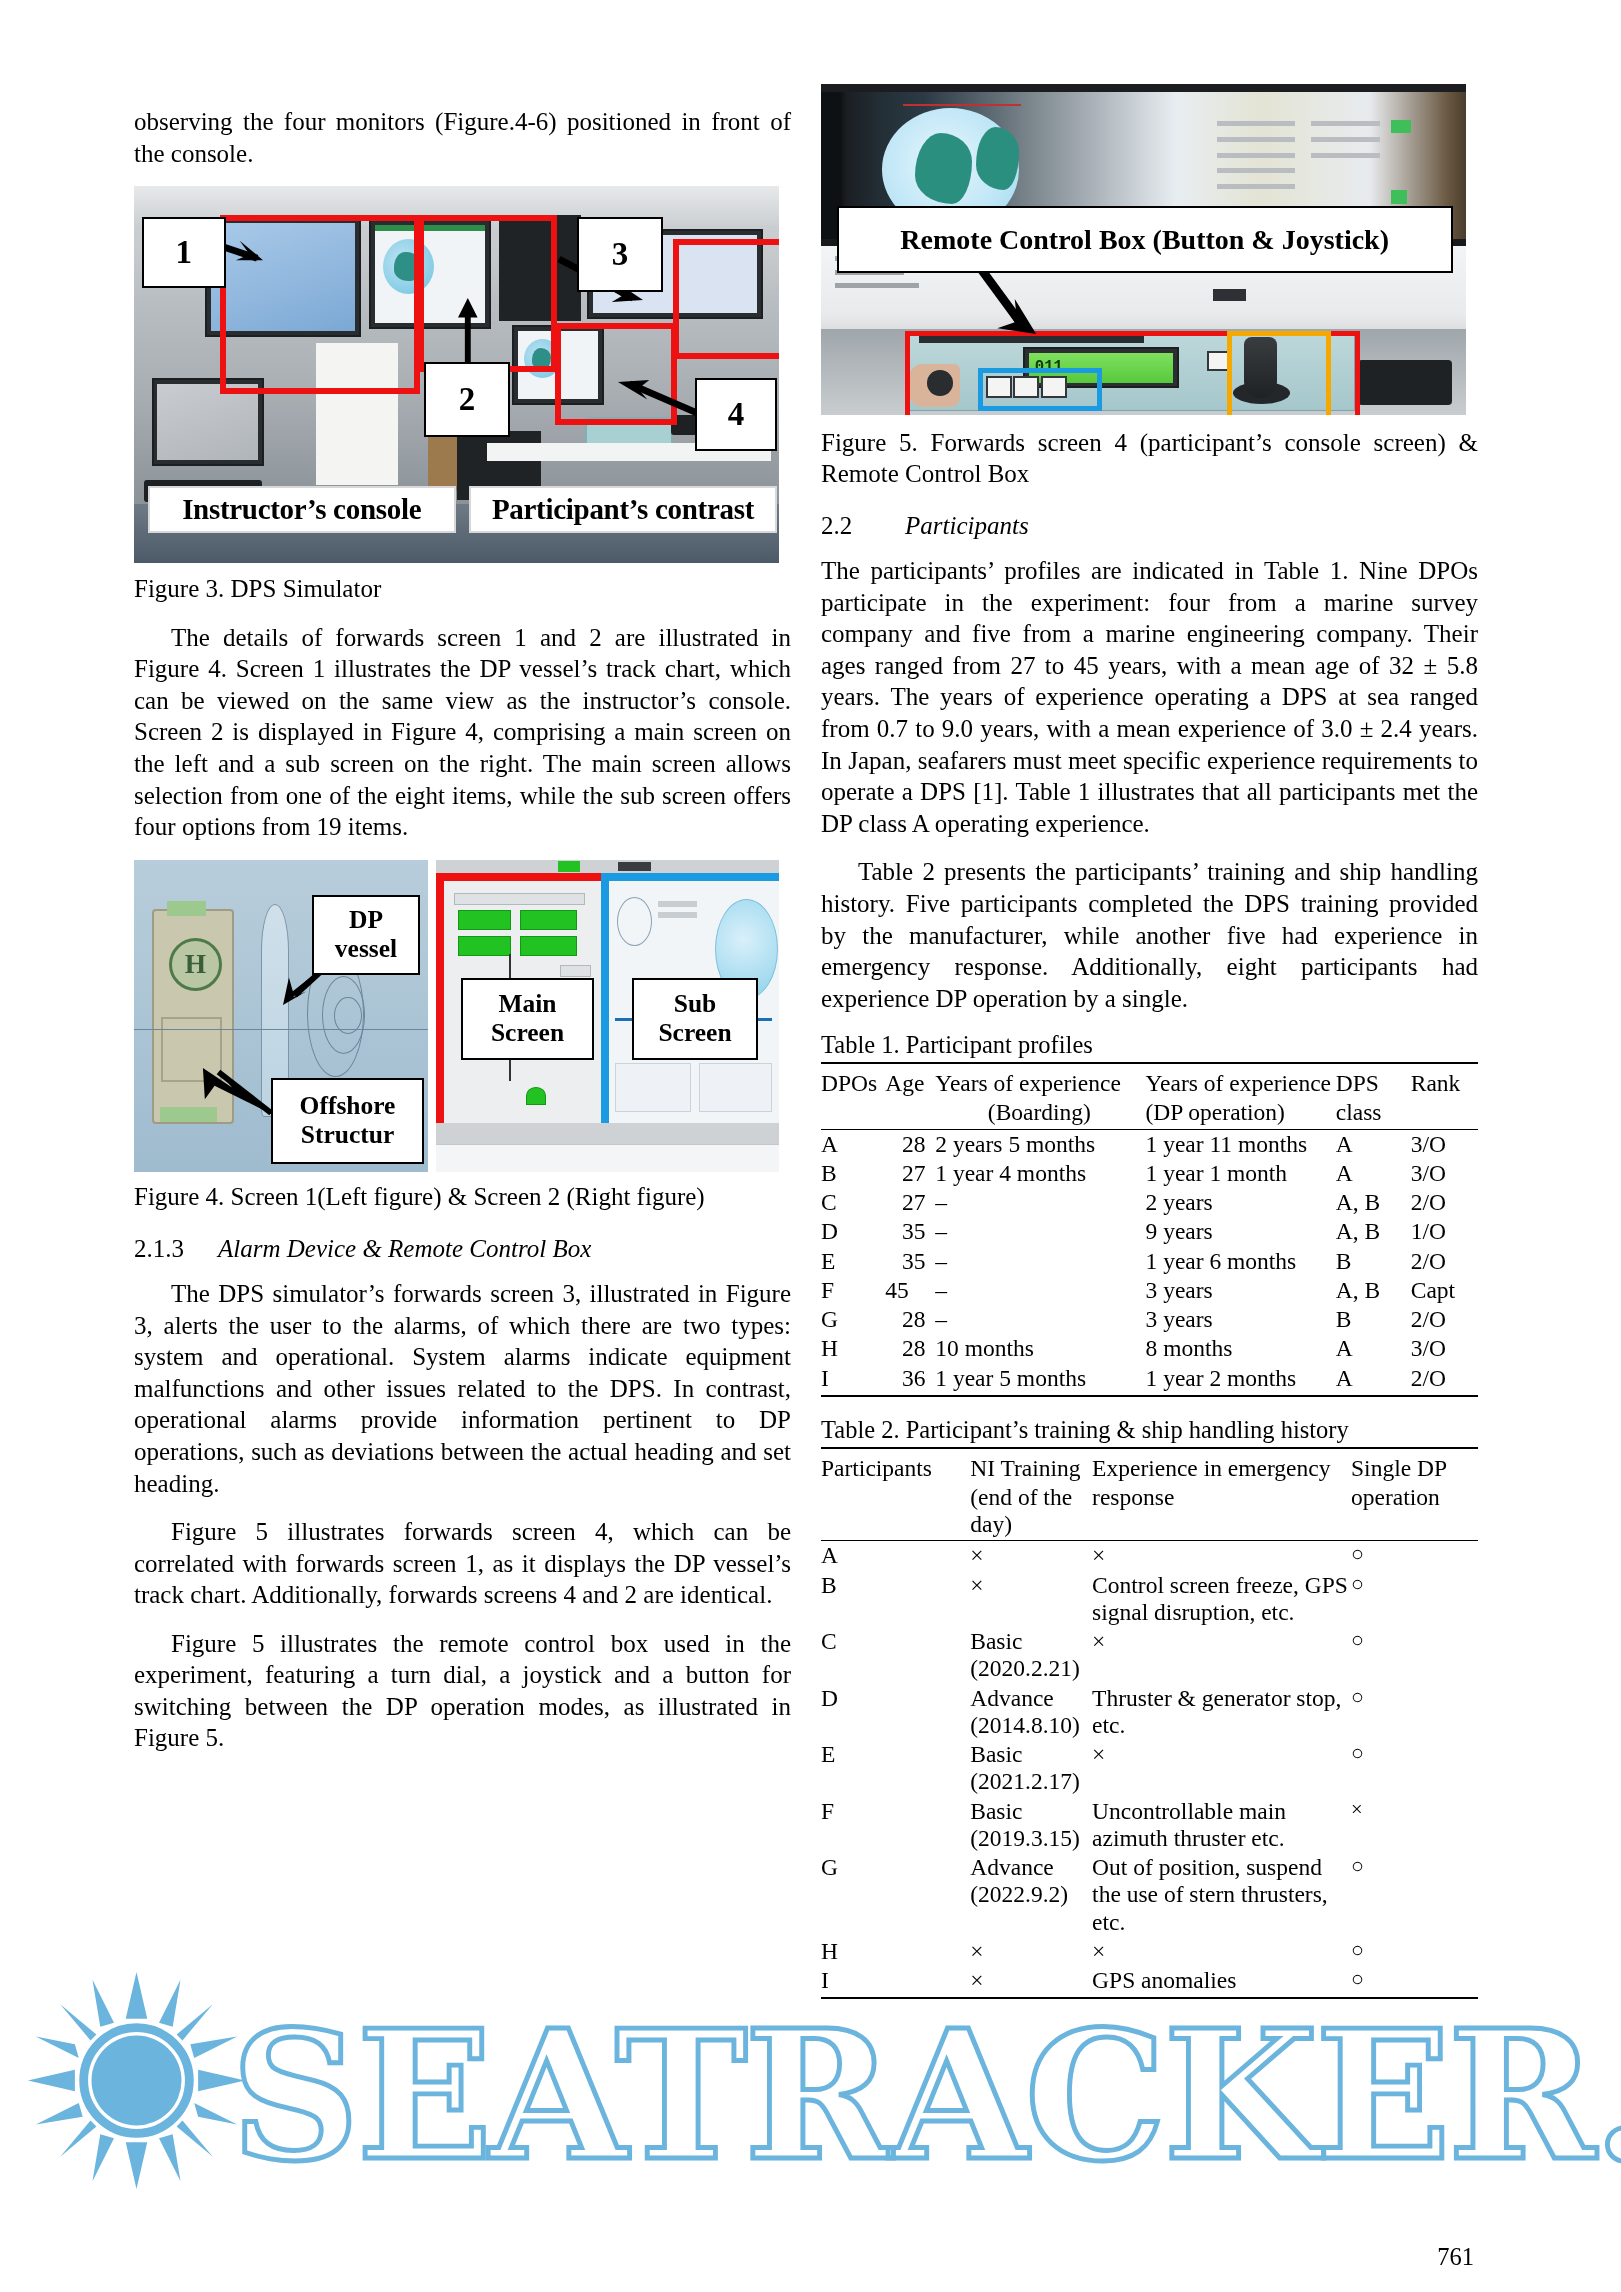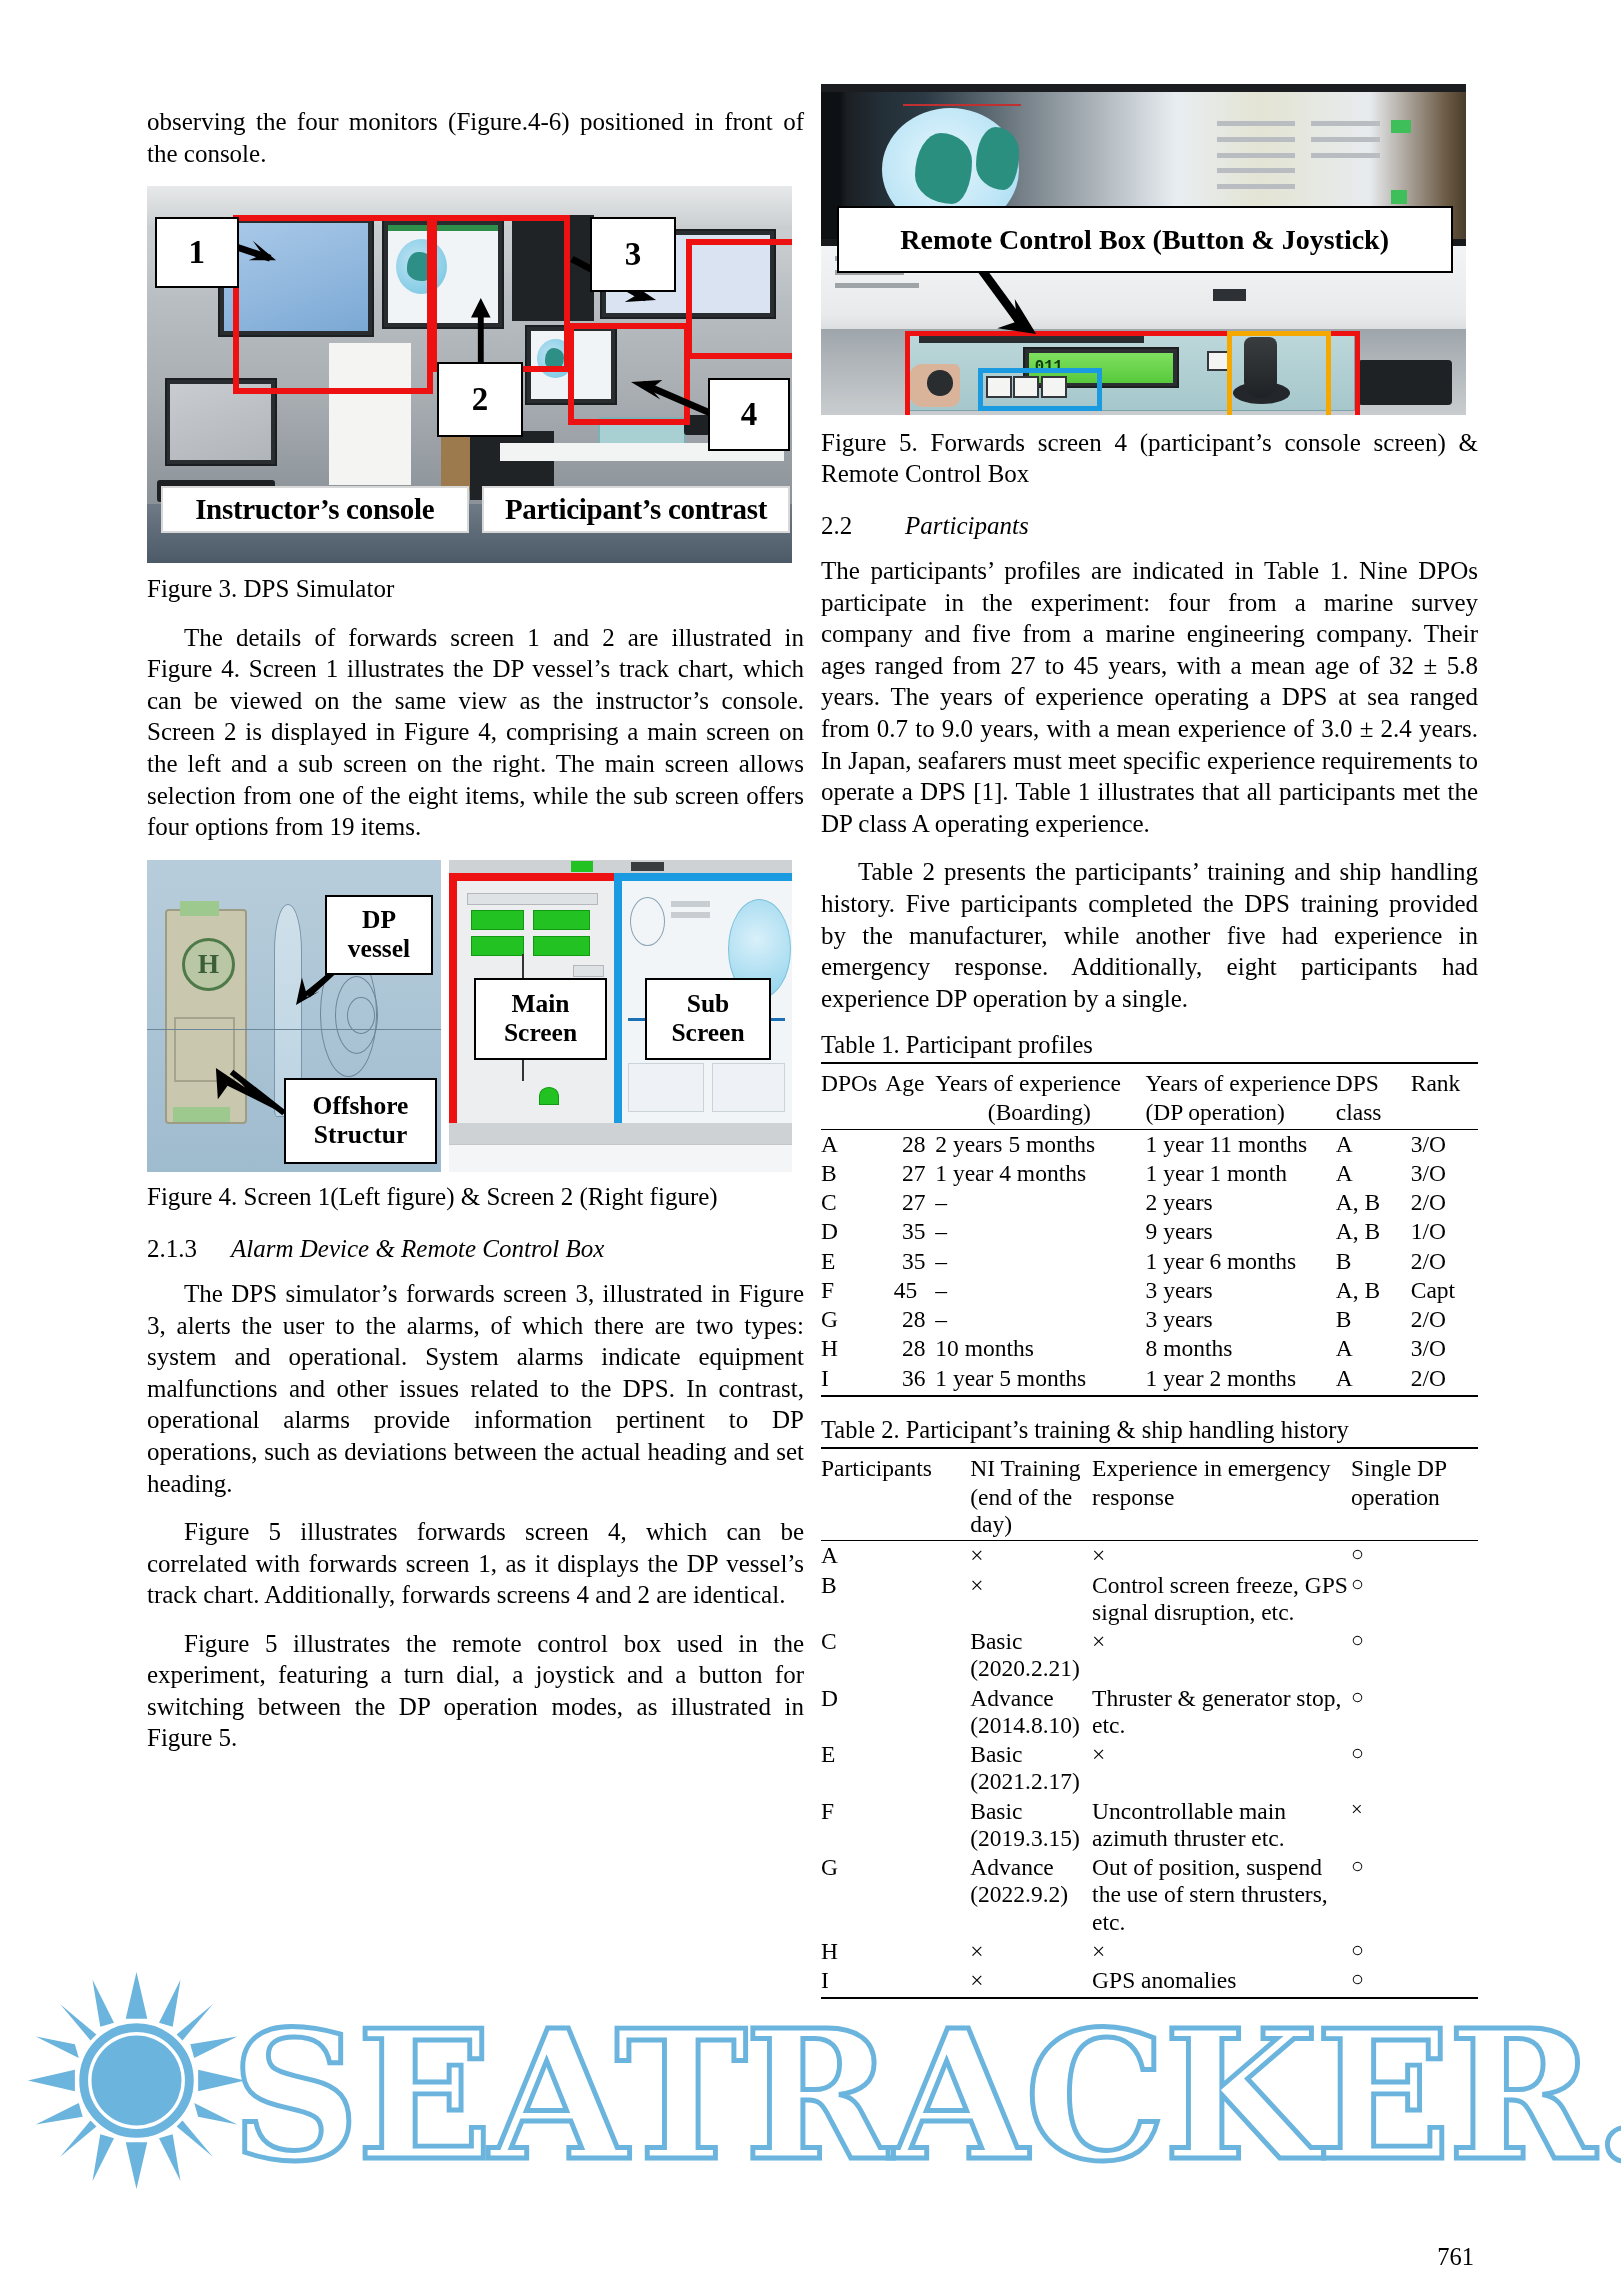--- a/index.html
+++ b/index.html
@@ -18,21 +18,21 @@
     background: #ffffff;
     overflow: hidden;
   }
 
   
   .col {
     position: absolute;
     top: 106px;
     width: 657px;
   }
-  .col-left  { left: 147px; }
+  .col-left  { left: 134px; }
   .col-right { left: 821px; }
 
   p.body {
     margin: 0 0 16.7px 0;
     font-size: 25px;
     line-height: 1.265;
     text-align: justify;
     text-justify: inter-word;
     hyphens: none;
   }
@@ -583,21 +583,21 @@
           <tr>
             <td>E</td>
             <td style="text-align:right;padding-right:9.8px">35</td>
             <td>–</td>
             <td>1 year 6 months</td>
             <td>B</td>
             <td>2/O</td>
           </tr>
           <tr>
             <td>F</td>
-            <td style="text-align:center;padding-right:9.8px">45</td>
+            <td style="text-align:left;padding-right:9.8px">45</td>
             <td>–</td>
             <td>3 years</td>
             <td>A, B</td>
             <td>Capt</td>
           </tr>
           <tr>
             <td>G</td>
             <td style="text-align:right;padding-right:9.8px">28</td>
             <td>–</td>
             <td>3 years</td>

